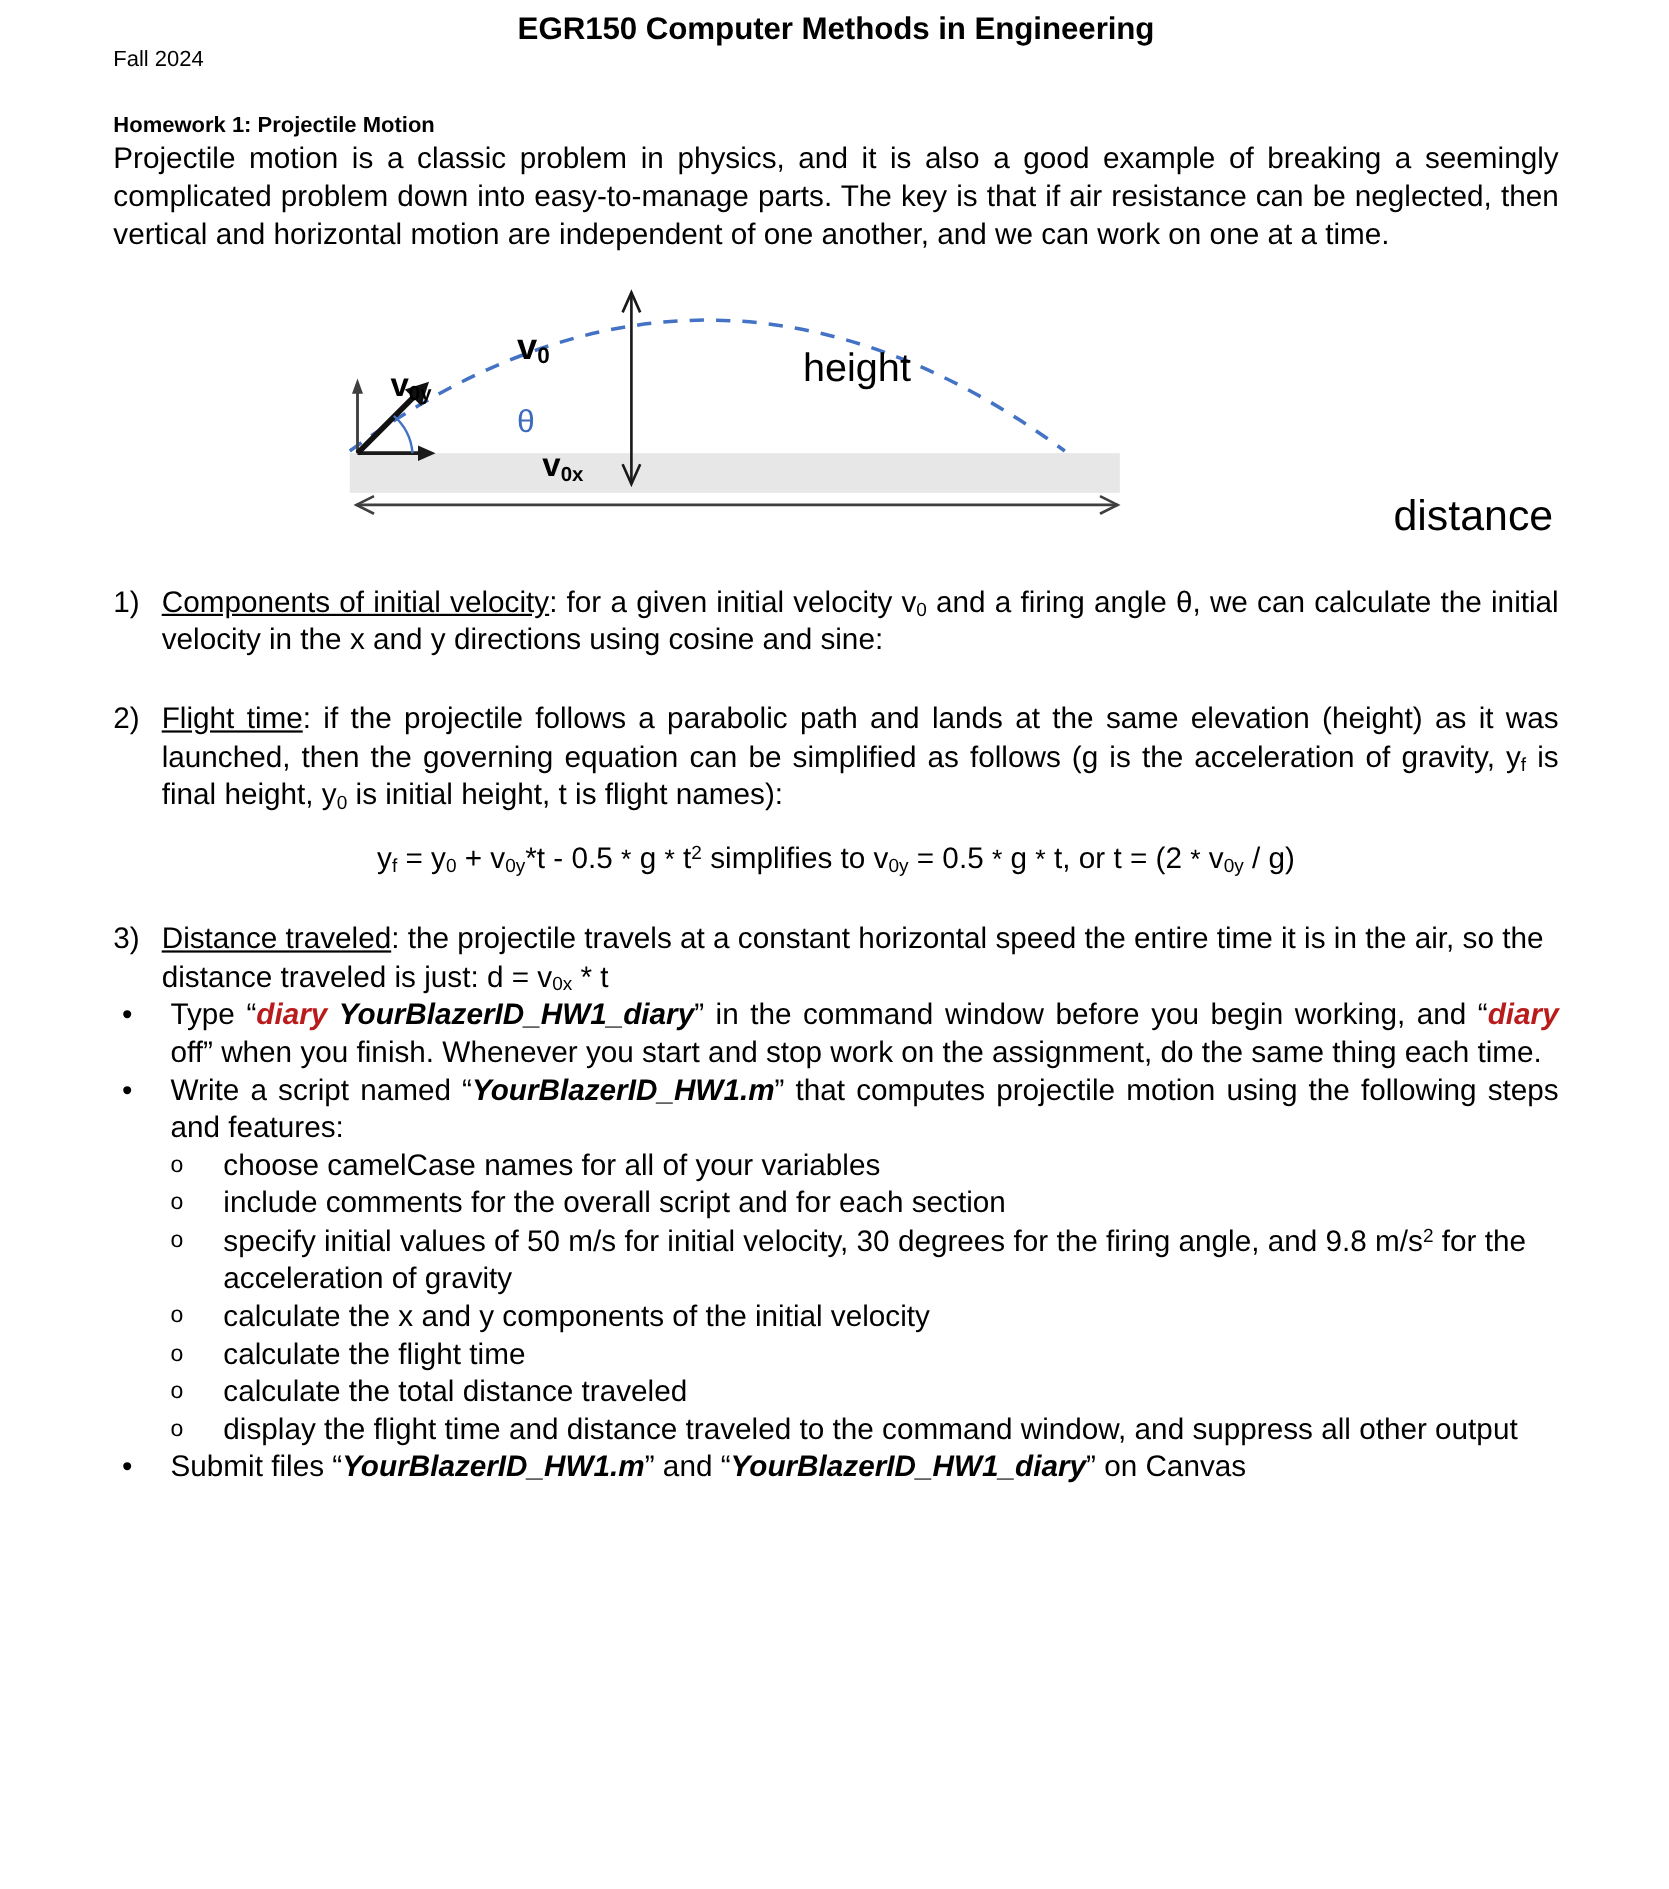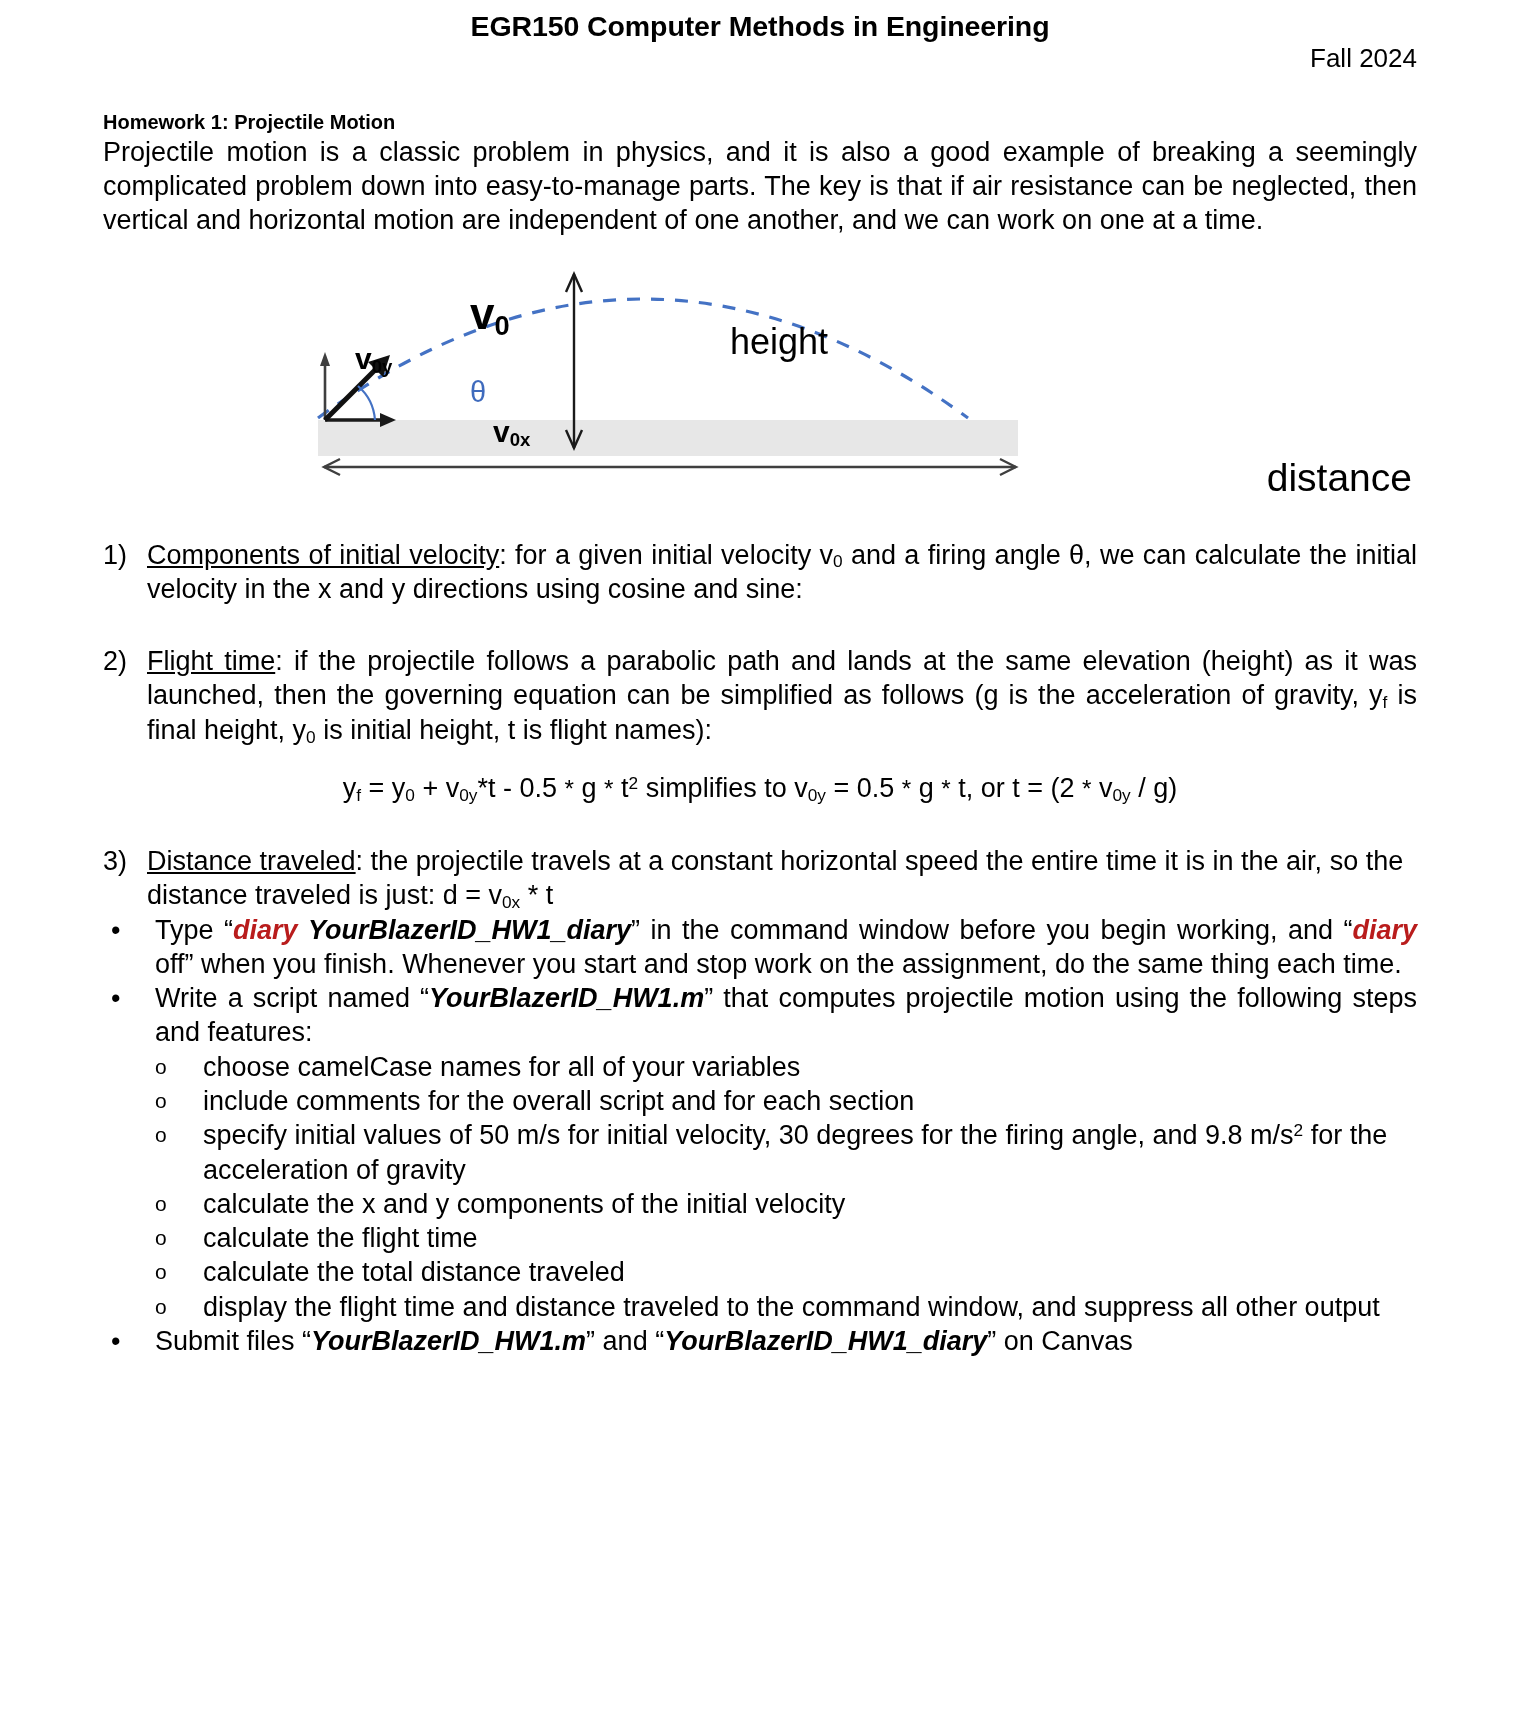--- a/index.html
+++ b/index.html
@@ -24,22 +24,22 @@
 
   
   .doc-title {
     text-align: center;
     font-size: 28.5px;
     font-weight: bold;
     line-height: 1.28;
     letter-spacing: -0.1px;
   }
   .doc-subtitle {
-    text-align: right;
-    font-size: 26px;
+    text-align: left;
+    font-size: 20px;
     font-weight: normal;
     line-height: 1.28;
     margin-top: -2px;
   }
 
   
   .hw-heading {
     font-size: 20px;
     font-weight: bold;
     margin-top: 34px;
@@ -66,21 +66,21 @@
     font-size: 30px;
     line-height: 1;
     white-space: nowrap;
   }
   .fig-label sub {
     font-size: 0.62em;
     vertical-align: baseline;
     position: relative;
     bottom: -0.22em;
   }
-  .lbl-v0 { left: 370px; top: 40px; font-weight: bold; font-size: 44px; }
+  .lbl-v0 { left: 370px; top: 54px; font-weight: bold; font-size: 33px; }
   .lbl-v0y { left: 255px; top: 92px; font-weight: bold; font-size: 30px; }
   .lbl-v0x { left: 393px; top: 165px; font-weight: bold; font-size: 30px; }
   .lbl-theta {
     left: 370px; top: 126px;
     color: #3f6bbd; font-size: 29px;
   }
   .lbl-height { left: 630px; top: 72px; font-size: 36px; }
   .lbl-distance {
     left: 5px; right: 0; top: 206px;
     text-align: right; font-size: 39px;

